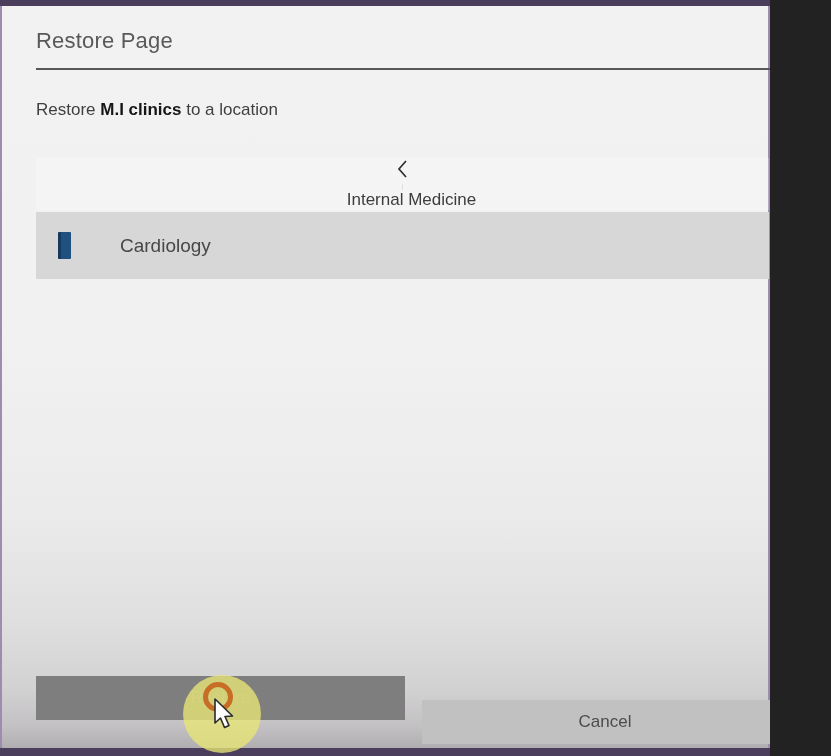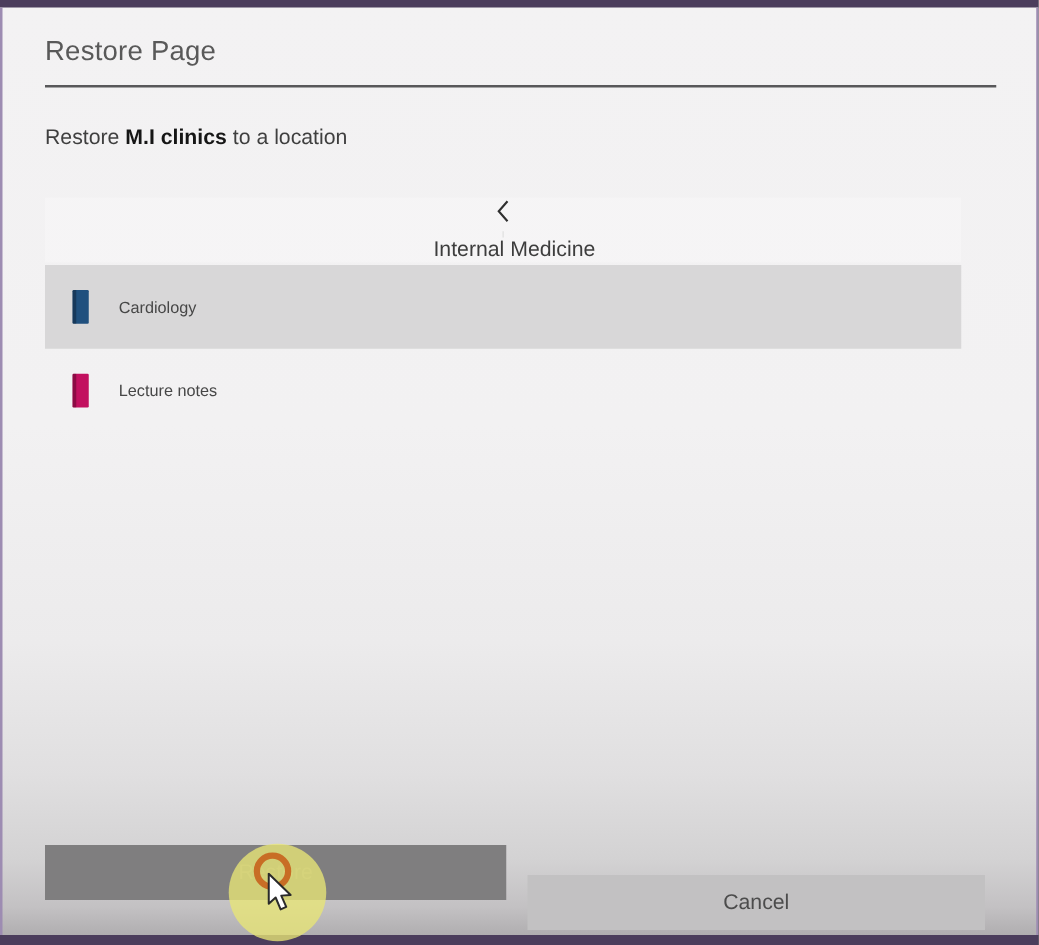--- a/index.html
+++ b/index.html
@@ -1,19 +1,19 @@
 <!DOCTYPE html>
 <html><head>
 <meta charset="utf-8">
 <style>
   html, body { margin: 0; padding: 0; background: #222; }
   * { box-sizing: border-box; }
   .window {
     position: relative;
-    width: 831px;
+    width: 770px;
     height: 756px;
     font-family: "Liberation Sans", "DejaVu Sans", sans-serif;
     background: linear-gradient(180deg,
       #f3f2f3 0%, #f2f1f2 45%, #ecebec 68%,
       #e0dfe0 82%, #d3d2d3 91%, #c3c1c3 96%, #a9a7a9 100%);
     overflow: hidden;
   }
   
   .frame-top    { position: absolute; top: 0; left: 0; right: 0; height: 6px; }
   .frame-bottom { position: absolute; bottom: 0; left: 0; right: 0; height: 8px; }
@@ -53,21 +53,21 @@
   .list-row.selected { background: #d8d7d8; }
   .nb-icon {
     width: 13px; height: 27px; margin-left: 22px;
     border-radius: 1px;
     position: relative;
   }
   .nb-icon::before {
     content: ""; position: absolute; left: 0; top: 0; bottom: 0; width: 3px;
     background: rgba(0,0,0,0.28); border-radius: 1px 0 0 1px;
   }
-  .row-label { margin-left: 24px; font-size: 13px; color: #474747; }
+  .row-label { margin-left: 49px; font-size: 19px; color: #474747; }
 
   .btn {
     position: absolute; top: 676px; height: 44px;
     display: flex; align-items: center; justify-content: center;
     font-size: 17px; cursor: default;
   }
   .btn-restore { left: 36px; width: 369px; background: #7f7e7f; color: #95938e; }
   .btn-cancel  { left: 422px; width: 366px; background: #c2c1c2; color: #4c4c4c; margin-top: 24px; }
 
   
@@ -112,24 +112,20 @@
     </div>
     <div class="crumb-sep"></div>
     <div class="crumb-label">Internal Medicine</div>
   </div>
 
   <div class="list">
     <div class="list-row selected">
       <div class="nb-icon" style="background: rgb(32, 80, 126);"></div>
       <div class="row-label">Cardiology</div>
     </div>
-    <div class="list-row">
-      <div class="nb-icon" style="background: rgb(194, 16, 95);"></div>
-      <div class="row-label">Lecture notes</div>
-    </div>
   </div>
 
   <div class="btn btn-restore">Restore</div>
   <div class="btn btn-cancel">Cancel</div>
 
   <div class="click-halo"></div>
   <div class="click-ring"></div>
   <div class="cursor">
     <svg width="24" height="34" viewBox="0 0 24 34">
       <path d="M2,1 L2,25 L7.5,20 L11.5,29.5 L16,27.5 L12,18.5 L19.5,18 Z" fill="#ffffff" stroke="#2a2a2a" stroke-width="1.6" stroke-linejoin="round"></path>

